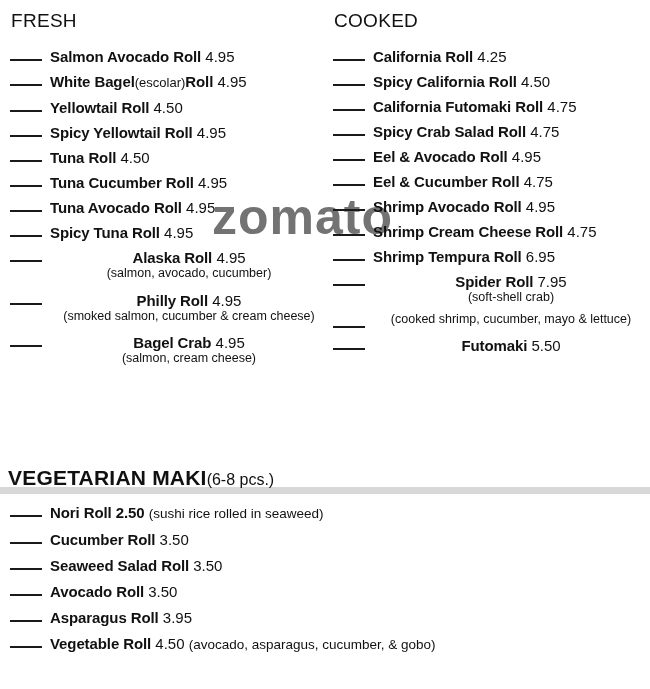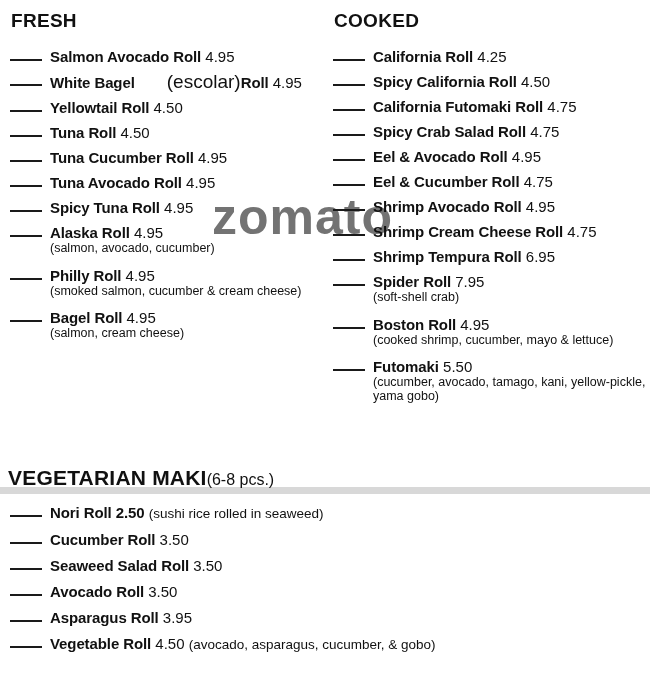--- a/index.html
+++ b/index.html
@@ -41,21 +41,21 @@
   }
   .col {
     position: absolute;
     top: 0;
   }
   .col-fresh  { left: 8px;   width: 320px; }
   .col-cooked { left: 331px; width: 318px; }
 
   .section-head {
     font-size: 19px;
-    font-weight: bold;
+    font-weight: normal;
     letter-spacing: 0.3px;
     color: #111;
     margin: 11px 0 0 3px;
     line-height: 20px;
   }
 
   .items {
     margin-top: 15px;
   }
 
@@ -77,39 +77,38 @@
     font-size: 15px;
     line-height: 21px;
     white-space: nowrap;
   }
   .item-name {
     font-weight: bold;
     letter-spacing: -0.1px;
   }
   .item-paren {
     font-weight: normal;
-    font-size: 19px;
-    margin-left: 32px;
+    font-size: 13px;
   }
   .item-price {
     font-weight: normal;
     font-size: 15px;
   }
 
   .item-desc {
     font-size: 12.5px;
     line-height: 13.5px;
     font-weight: normal;
     margin-top: -1px;
     white-space: nowrap;
   }
   .item-desc.wrap { white-space: normal; }
 
   
-  .item.has-desc { margin-bottom: 9px; }
+  .item.has-desc { margin-bottom: 9px; text-align: center; }
 
   
   .veg-section {
     position: absolute;
     left: 0;
     top: 466px;
     width: 584px;
     z-index: 2;
   }
   .veg-rule {
@@ -171,20 +170,24 @@
         <div class="item">
           <span class="blank"></span>
           <div class="item-main"><span class="item-name">White Bagel</span><span class="item-paren">(escolar)</span><span class="item-name">Roll</span> <span class="item-price">4.95</span></div>
         </div>
         <div class="item">
           <span class="blank"></span>
           <div class="item-main"><span class="item-name">Yellowtail Roll</span> <span class="item-price">4.50</span></div>
         </div>
         <div class="item">
           <span class="blank"></span>
+          <div class="item-main"><span class="item-name">Spicy Yellowtail Roll</span> <span class="item-price">4.95</span></div>
+        </div>
+        <div class="item">
+          <span class="blank"></span>
           <div class="item-main"><span class="item-name">Tuna Roll</span> <span class="item-price">4.50</span></div>
         </div>
         <div class="item">
           <span class="blank"></span>
           <div class="item-main"><span class="item-name">Tuna Cucumber Roll</span> <span class="item-price">4.95</span></div>
         </div>
         <div class="item">
           <span class="blank"></span>
           <div class="item-main"><span class="item-name">Tuna Avocado Roll</span> <span class="item-price">4.95</span></div>
         </div>
@@ -197,21 +200,21 @@
           <div class="item-main"><span class="item-name">Alaska Roll</span> <span class="item-price">4.95</span></div>
           <div class="item-desc">(salmon, avocado, cucumber)</div>
         </div>
         <div class="item has-desc">
           <span class="blank"></span>
           <div class="item-main"><span class="item-name">Philly Roll</span> <span class="item-price">4.95</span></div>
           <div class="item-desc">(smoked salmon, cucumber &amp; cream cheese)</div>
         </div>
         <div class="item has-desc">
           <span class="blank"></span>
-          <div class="item-main"><span class="item-name">Bagel Roll</span> <span class="item-price">4.95</span></div>
+          <div class="item-main"><span class="item-name">Bagel Crab</span> <span class="item-price">4.95</span></div>
           <div class="item-desc">(salmon, cream cheese)</div>
         </div>
       </div>
   </div>
   <div class="col col-cooked">
     <div class="section-head">COOKED</div>
     <div class="items">
         <div class="item">
           <span class="blank"></span>
           <div class="item-main"><span class="item-name">California Roll</span> <span class="item-price">4.25</span></div>
@@ -248,27 +251,25 @@
           <span class="blank"></span>
           <div class="item-main"><span class="item-name">Shrimp Tempura Roll</span> <span class="item-price">6.95</span></div>
         </div>
         <div class="item has-desc">
           <span class="blank"></span>
           <div class="item-main"><span class="item-name">Spider Roll</span> <span class="item-price">7.95</span></div>
           <div class="item-desc">(soft-shell crab)</div>
         </div>
         <div class="item has-desc">
           <span class="blank"></span>
-          <div class="item-main"><span class="item-name">Boston Roll</span> <span class="item-price">4.95</span></div>
           <div class="item-desc">(cooked shrimp, cucumber, mayo &amp; lettuce)</div>
         </div>
         <div class="item has-desc">
           <span class="blank"></span>
           <div class="item-main"><span class="item-name">Futomaki</span> <span class="item-price">5.50</span></div>
-          <div class="item-desc wrap">(cucumber, avocado, tamago, kani, yellow-pickle, yama gobo)</div>
         </div>
       </div>
   </div>
 </div>
 
 <div class="veg-section">
   <div class="veg-rule"></div>
   <div class="veg-head">
     <span class="veg-title">VEGETARIAN MAKI</span><span class="veg-note">(6-8 pcs.)</span>
   </div>

